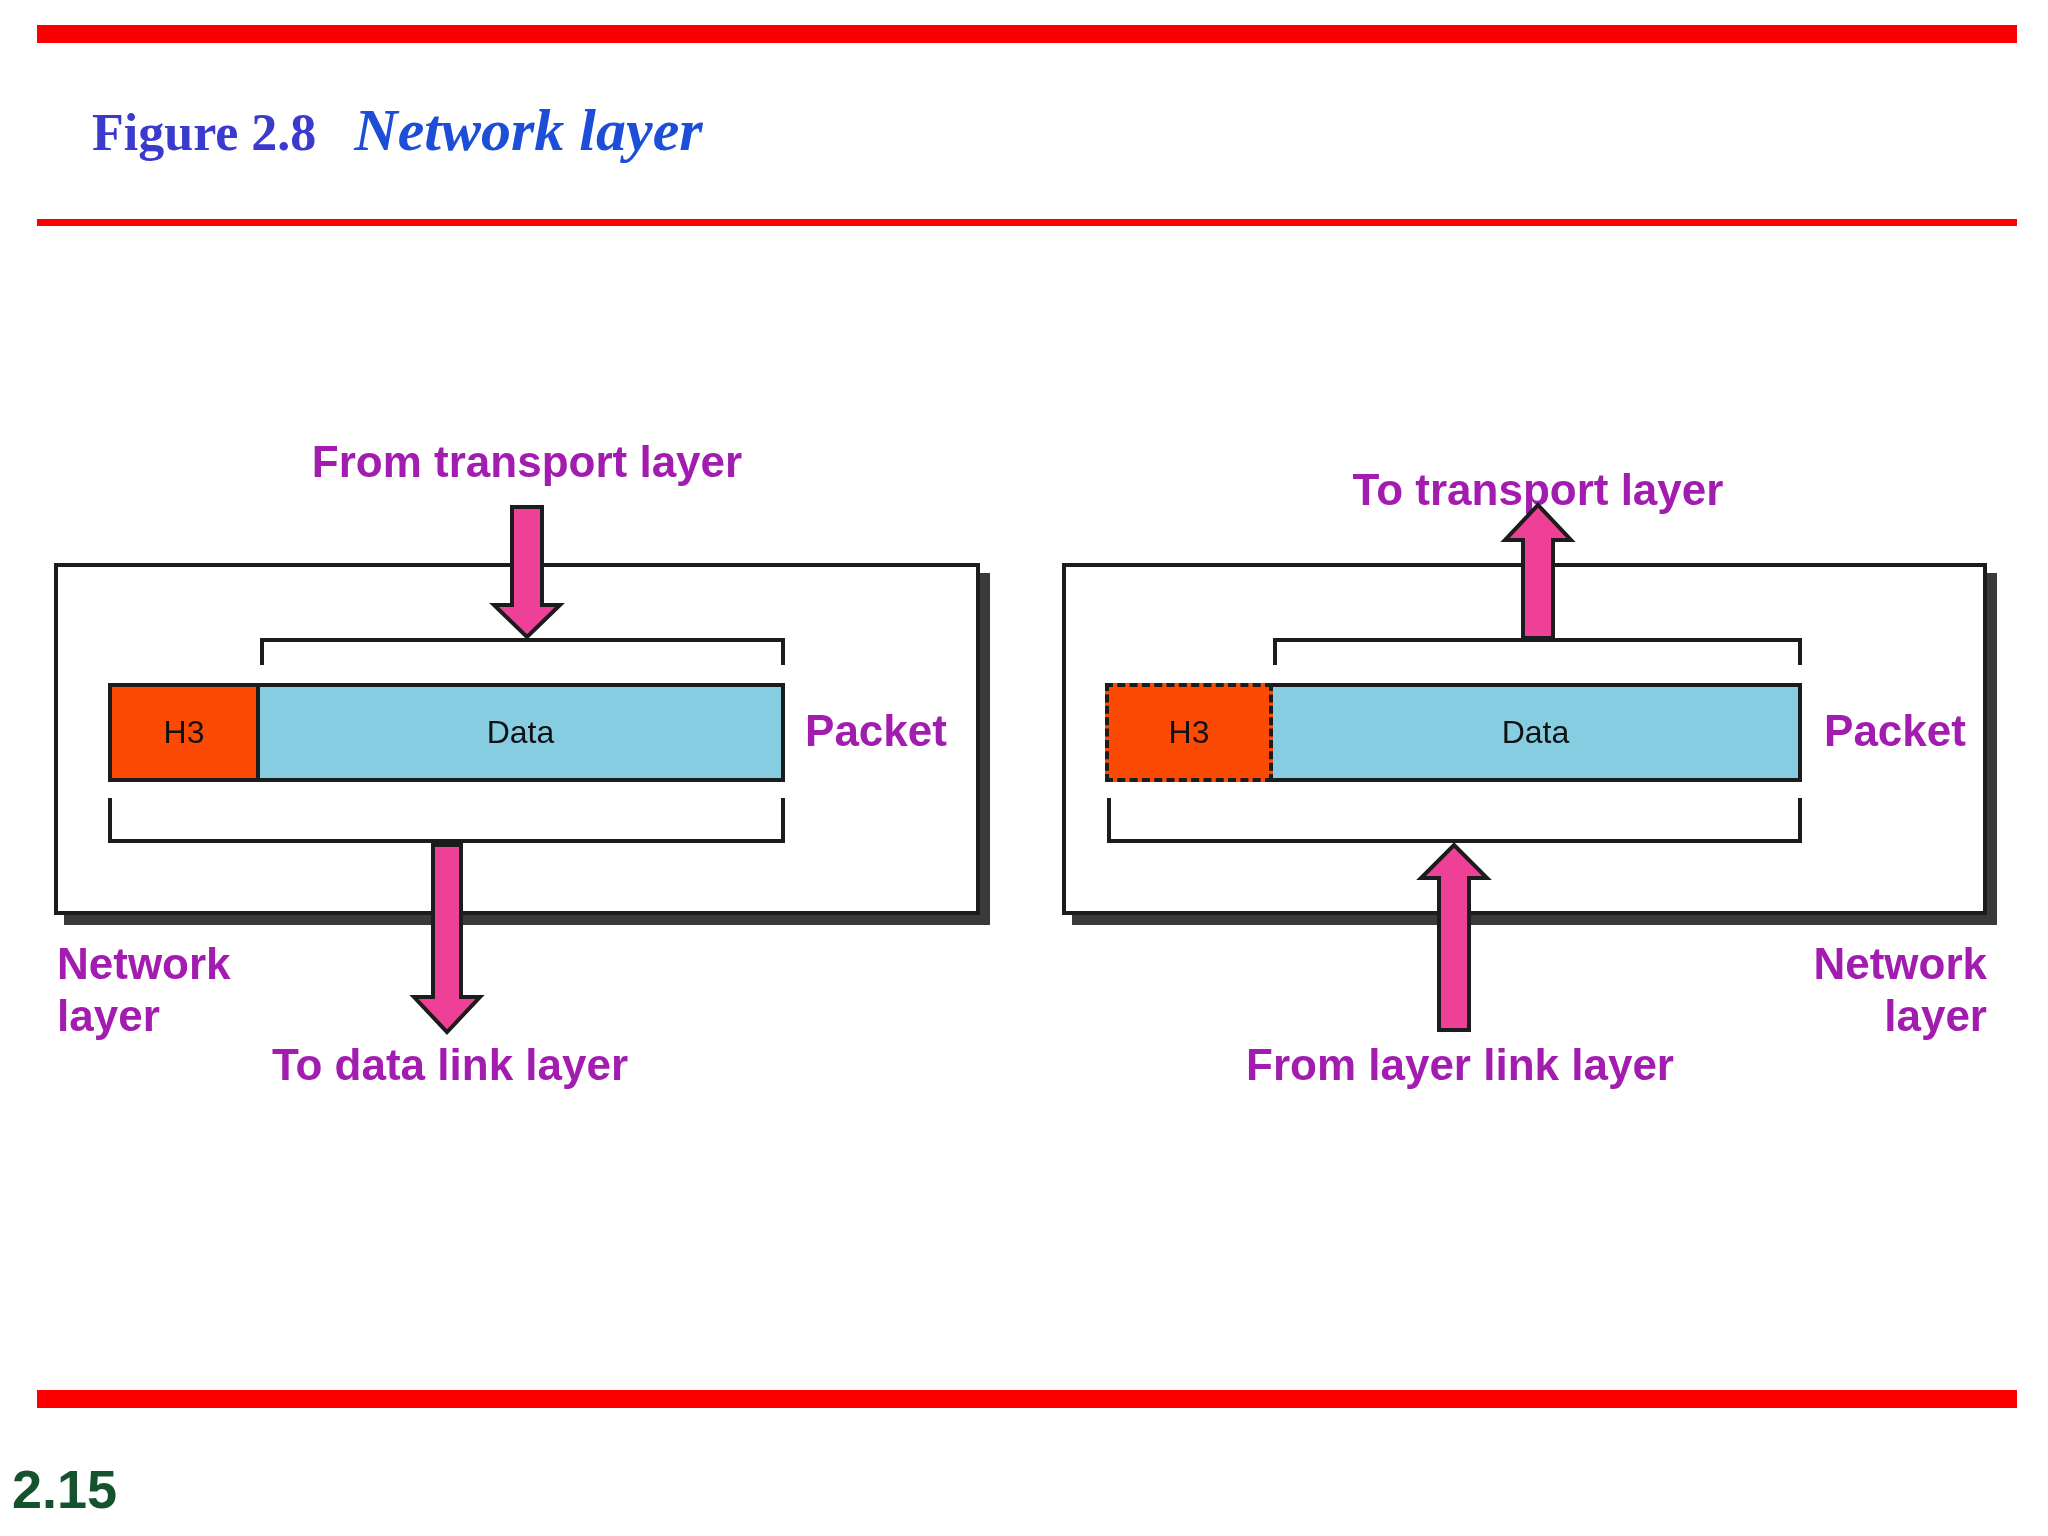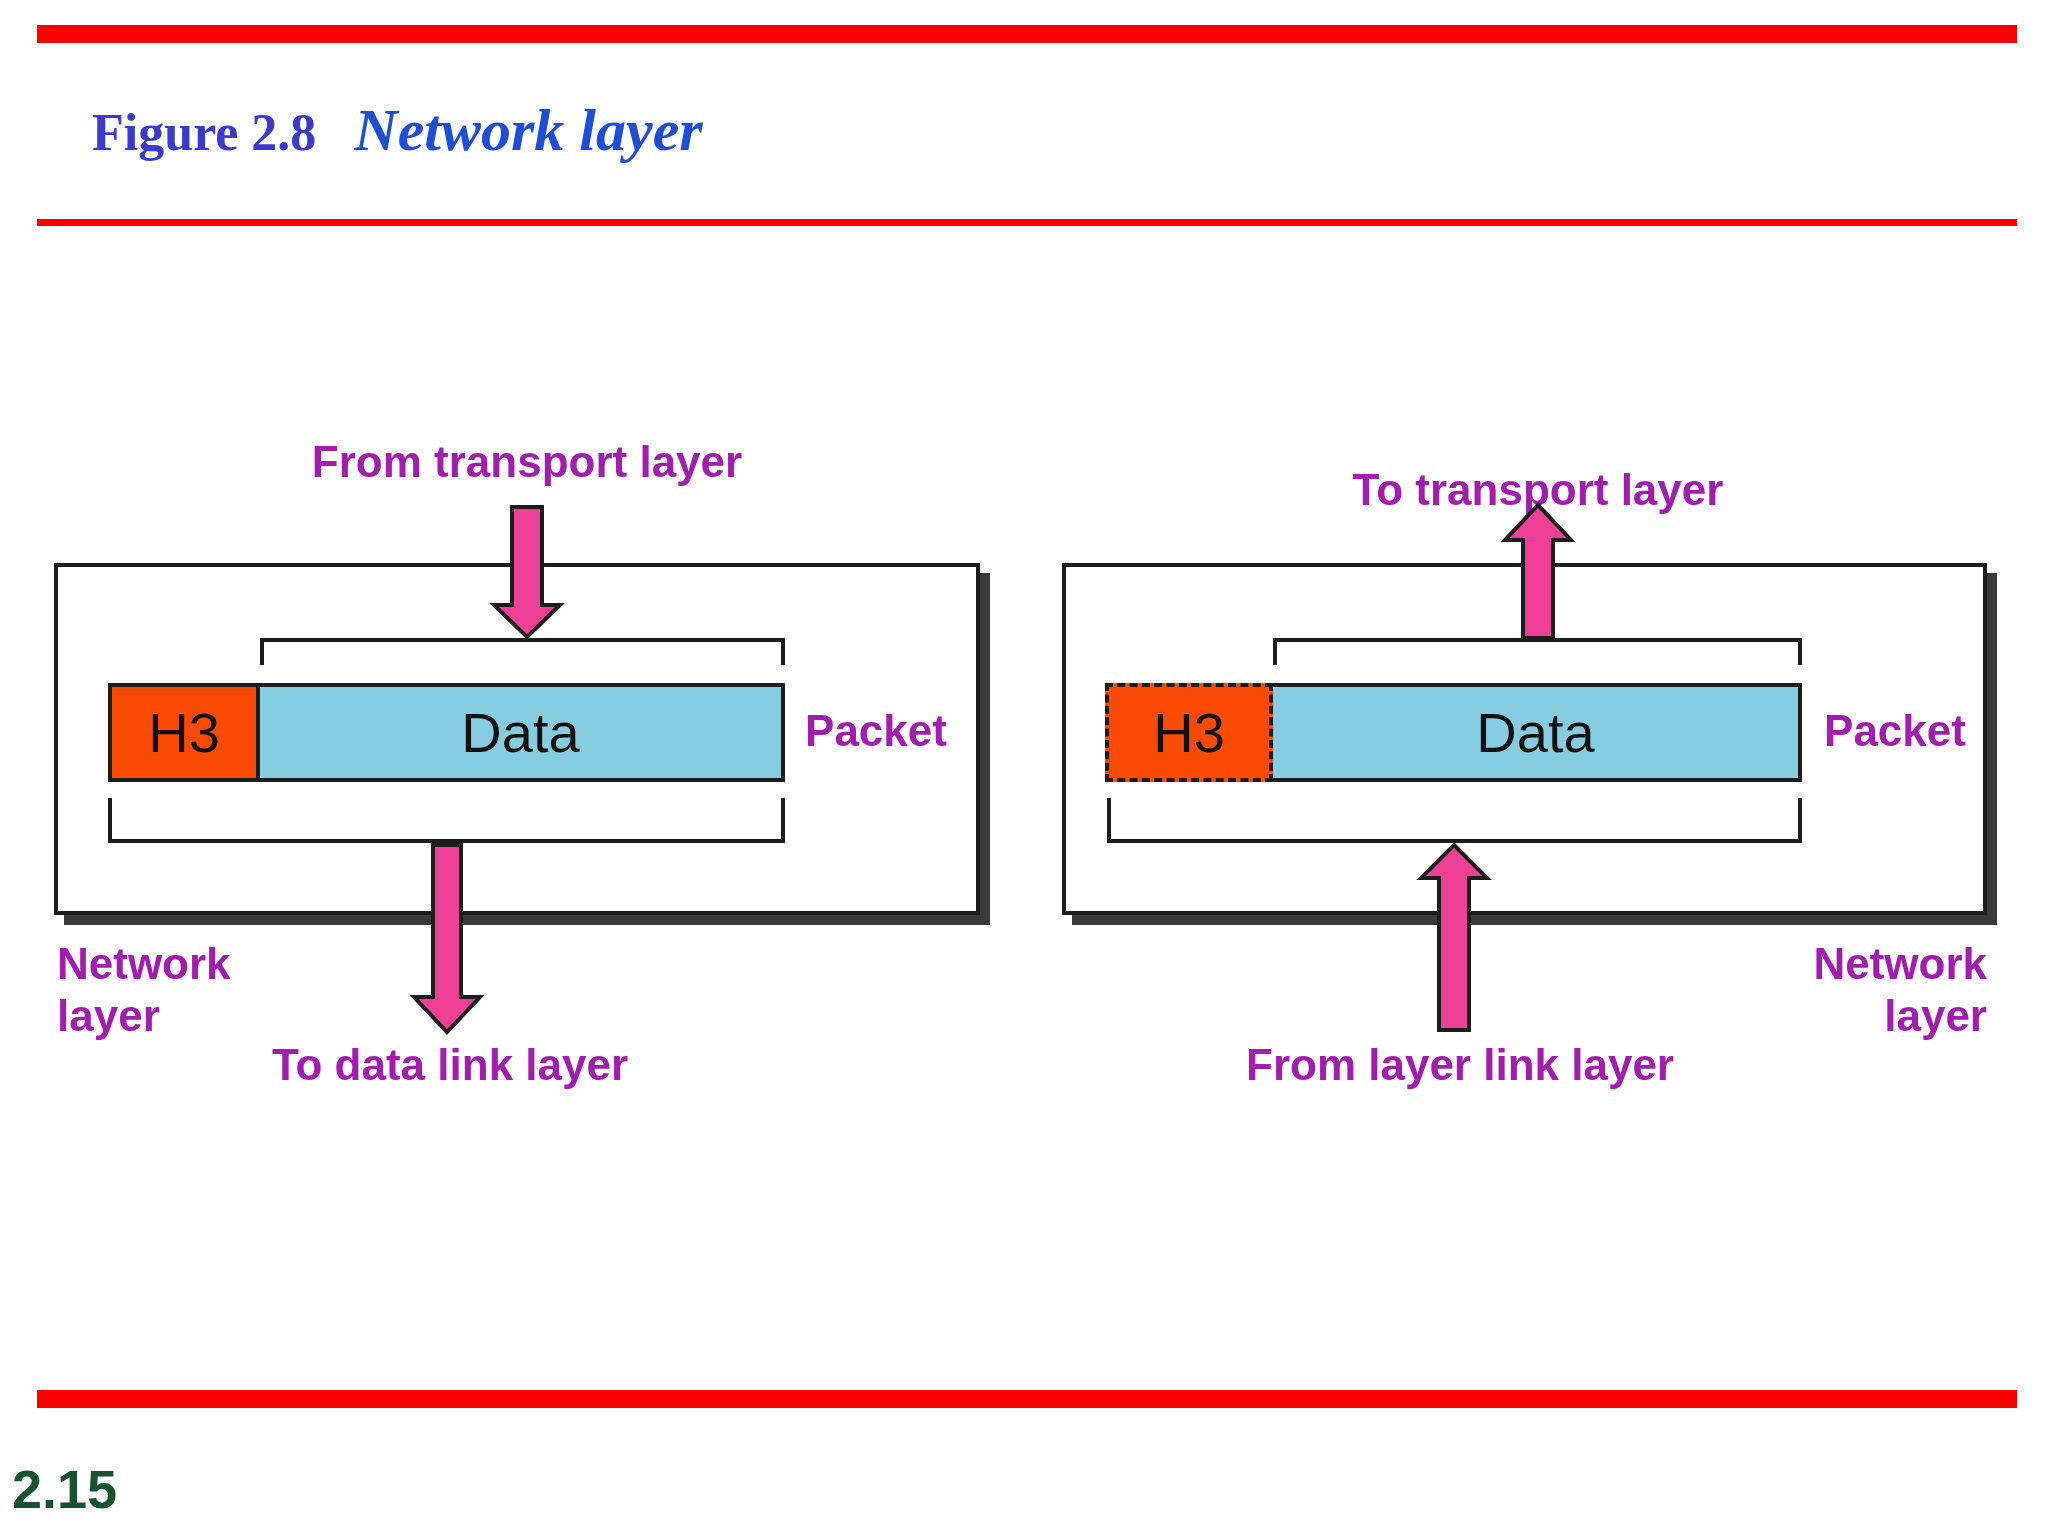--- a/index.html
+++ b/index.html
@@ -34,21 +34,21 @@
     border:4px solid var(--ink);box-shadow:10px 10px 0 var(--shadow-gray);}
   .layer-box.left{left:54px;}
   .layer-box.right{left:1062px;width:925px;}
 
   .bracket-top{position:absolute;top:638px;height:27px;
     border:4px solid var(--ink);border-bottom:none;}
   .bracket-bottom{position:absolute;top:798px;height:45px;
     border:4px solid var(--ink);border-top:none;}
 
   .cell{position:absolute;top:683px;height:99px;display:flex;
-    align-items:center;justify-content:center;font-size:56px;color:#111;}
+    align-items:center;justify-content:center;font-size:32px;color:#111;}
   .cell.h3{background:var(--header-orange);border:4px solid var(--ink);}
   .cell.h3.dashed{border:4px dashed var(--ink);}
   .cell.data{background:var(--data-blue);border:4px solid var(--ink);}
 
   .lbl{position:absolute;font-size:44px;color:#a21caf;text-align:center;white-space:nowrap;font-weight:bold;}
   .lbl.packet{top:706px;width:200px;text-align:center;}
   .lbl.flow-top{top:437px;width:600px;}
   .lbl.flow-bottom{top:1040px;width:600px;}
   .lbl.network{top:938px;width:320px;line-height:52px;text-align:left;}
   .lbl.network.right-align{text-align:right;}

